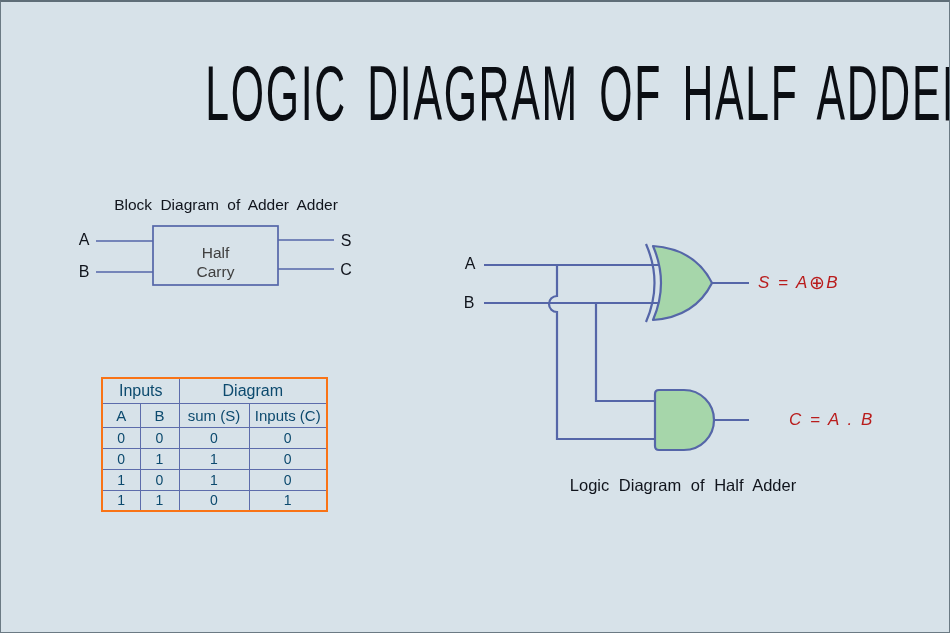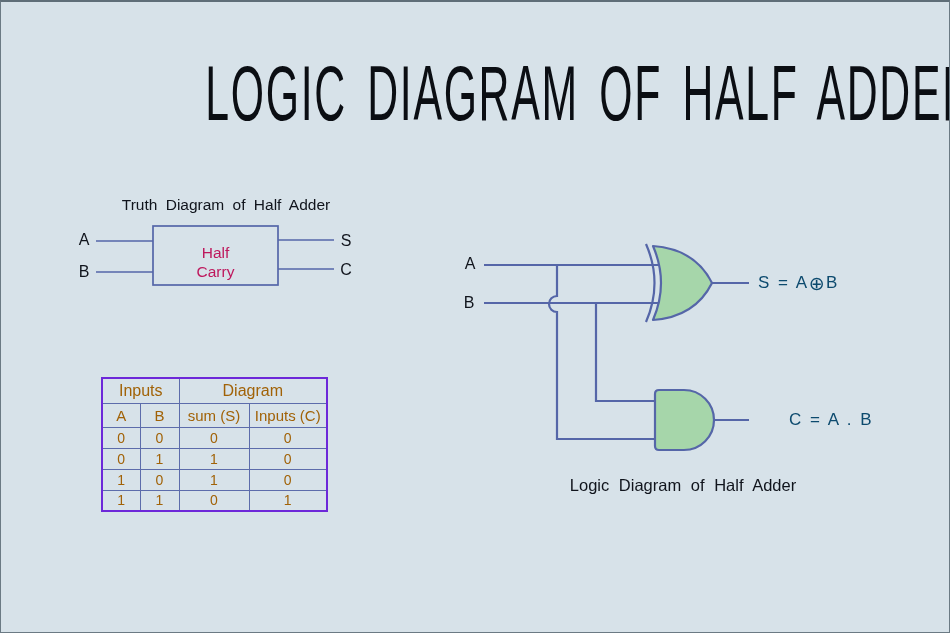--- a/index.html
+++ b/index.html
@@ -20,36 +20,36 @@
   
   .lbl { position:absolute; white-space:nowrap; }
   .c   { transform:translate(-50%,-50%); }
   .heading { font-size:15.5px; word-spacing:4px; color:#10141c; }
   .pin { font-size:16px; color:#10141c; }
   .caption { font-size:16.5px; word-spacing:5px; color:#10141c; }
   
   .block-label {
     position:absolute; left:152px; top:224px; width:125px; height:71px;
     display:flex; flex-direction:column; align-items:center; justify-content:center;
-    font-size:15.5px; line-height:19px; color:#be185d;
+    font-size:15.5px; line-height:19px; color:#404040;
   }
   
   .eq {
-    position:absolute; display:flex; align-items:flex-end;
+    position:absolute; display:flex; align-items:flex-start;
     font-size:17px; letter-spacing:0.5px; word-spacing:3px;
-    transform:translateY(-50%); color:#0c4a6e;
+    transform:translateY(-50%); color:#b91c1c;font-style:italic;
   }
   .eq .sym { font-family:"DejaVu Sans", sans-serif; font-size:19px; line-height:1; margin:0 1px; }
   
   svg.wires { position:absolute; left:0; top:0; }
   
   table.truth {
     position:absolute; left:100px; top:375px; width:225px;
     border-collapse:collapse; table-layout:fixed;
-    border:2px solid #6d28d9; color:#a16207;
+    border:2px solid #f97316; color:#0c4a6e;
   }
   table.truth th, table.truth td {
     border:1.5px solid #5c6cab; text-align:center; vertical-align:middle;
     padding:0; font-weight:400;
   }
   table.truth col.cA { width:38px; }  table.truth col.cB { width:39px; }
   table.truth col.cS { width:70px; }  table.truth col.cC { width:78px; }
   tr.grp   { height:25px; } tr.grp th  { font-size:16px; }
   tr.cols  { height:24px; } tr.cols th { font-size:15px; }
   tr.data  { height:21px; } tr.data td { font-size:14px; }
@@ -75,21 +75,21 @@
     <path d="M595,301 V399 H654" fill="none" stroke="#5566a8" stroke-width="2.2"></path>
     <path d="M711,281 H748" fill="none" stroke="#5566a8" stroke-width="2.2"></path>
     <path d="M713,418 H748" fill="none" stroke="#5566a8" stroke-width="2.2"></path>
 
     <path d="M645,242 Q662,281 645,320" fill="none" stroke="#5566a8" stroke-width="2.2"></path>
     <path d="M652,244 Q668,281 652,318 Q694,315 711,281 Q694,247 652,244 Z" fill="#a6d6aa" stroke="#5566a8" stroke-width="2.2" stroke-linejoin="round"></path>
 
     <path d="M658,388 H683 A30,30 0 0 1 683,448 H658 Q654,448 654,444 V392 Q654,388 658,388 Z" fill="#a6d6aa" stroke="#5566a8" stroke-width="2.2" stroke-linejoin="round"></path>
   </svg>
 
-  <div class="lbl c heading" style="left:225px; top:203px;">Truth Diagram of Half Adder</div>
+  <div class="lbl c heading" style="left:225px; top:203px;">Block Diagram of Adder Adder</div>
   <div class="lbl c pin" style="left:83px;  top:238px;">A</div>
   <div class="lbl c pin" style="left:83px;  top:270px;">B</div>
   <div class="lbl c pin" style="left:345px; top:239px;">S</div>
   <div class="lbl c pin" style="left:345px; top:268px;">C</div>
   <div class="block-label">
     <div>Half</div>
     <div>Carry</div>
   </div>
 
   <table class="truth">

